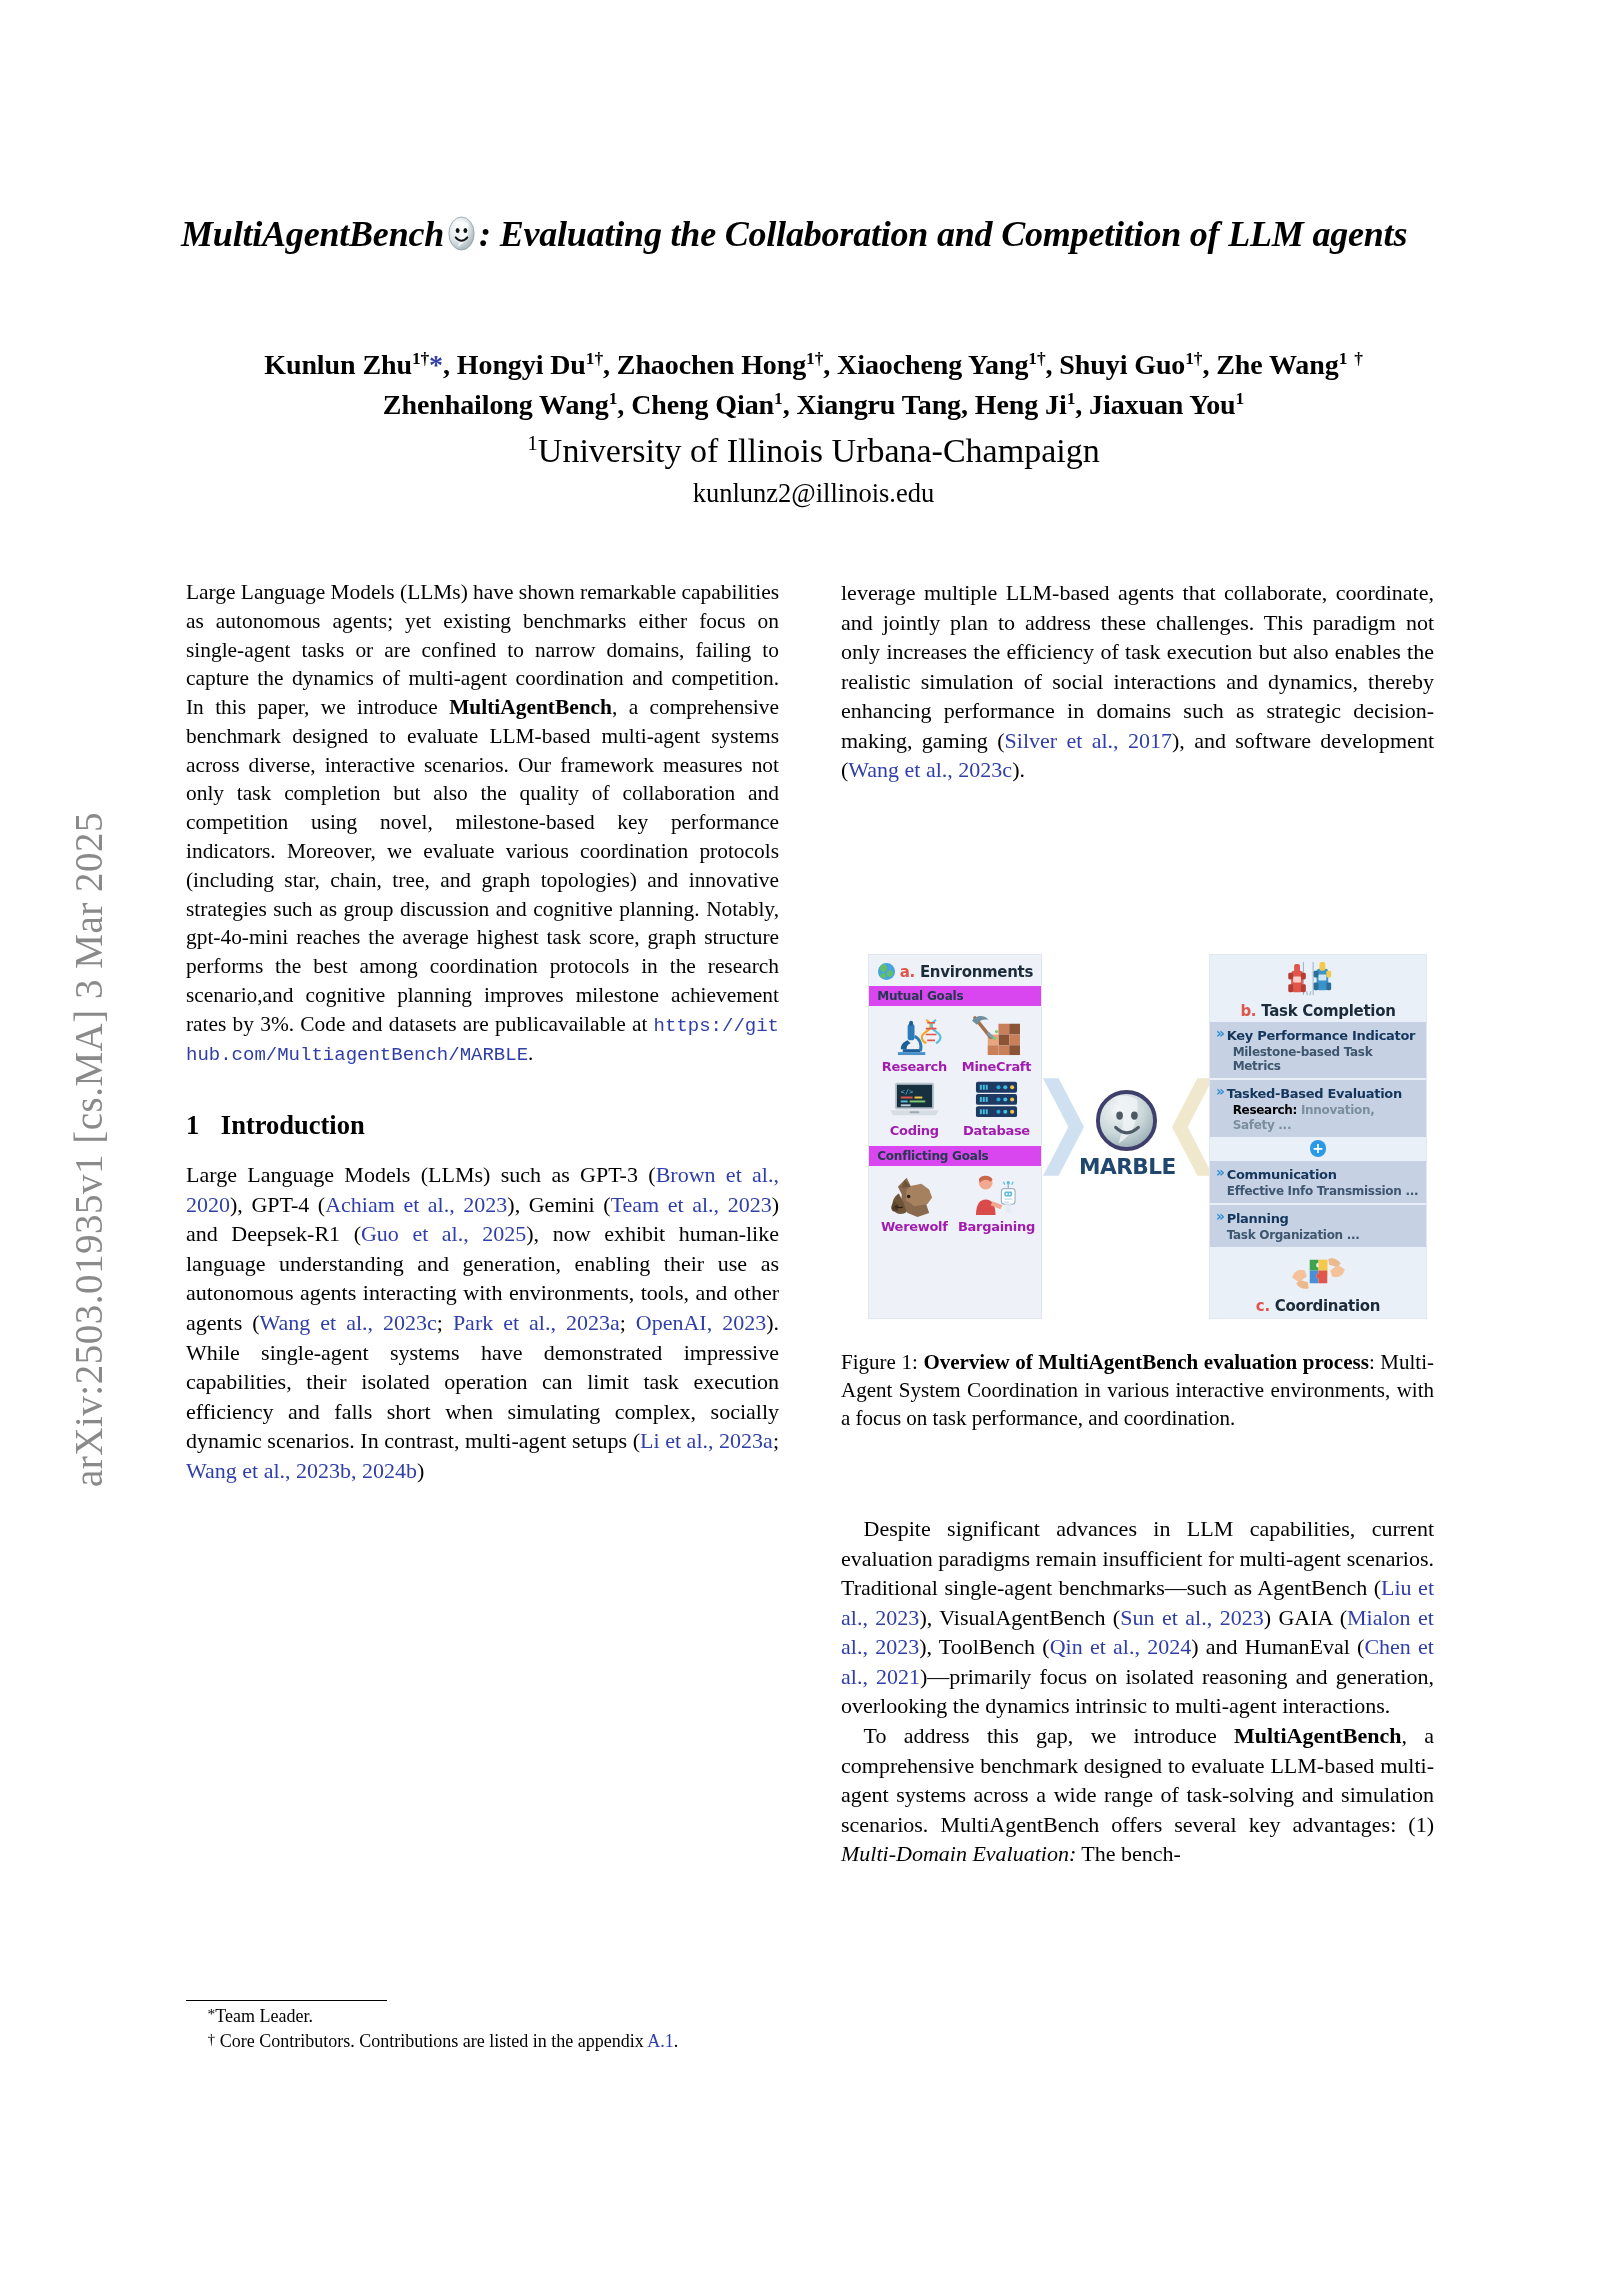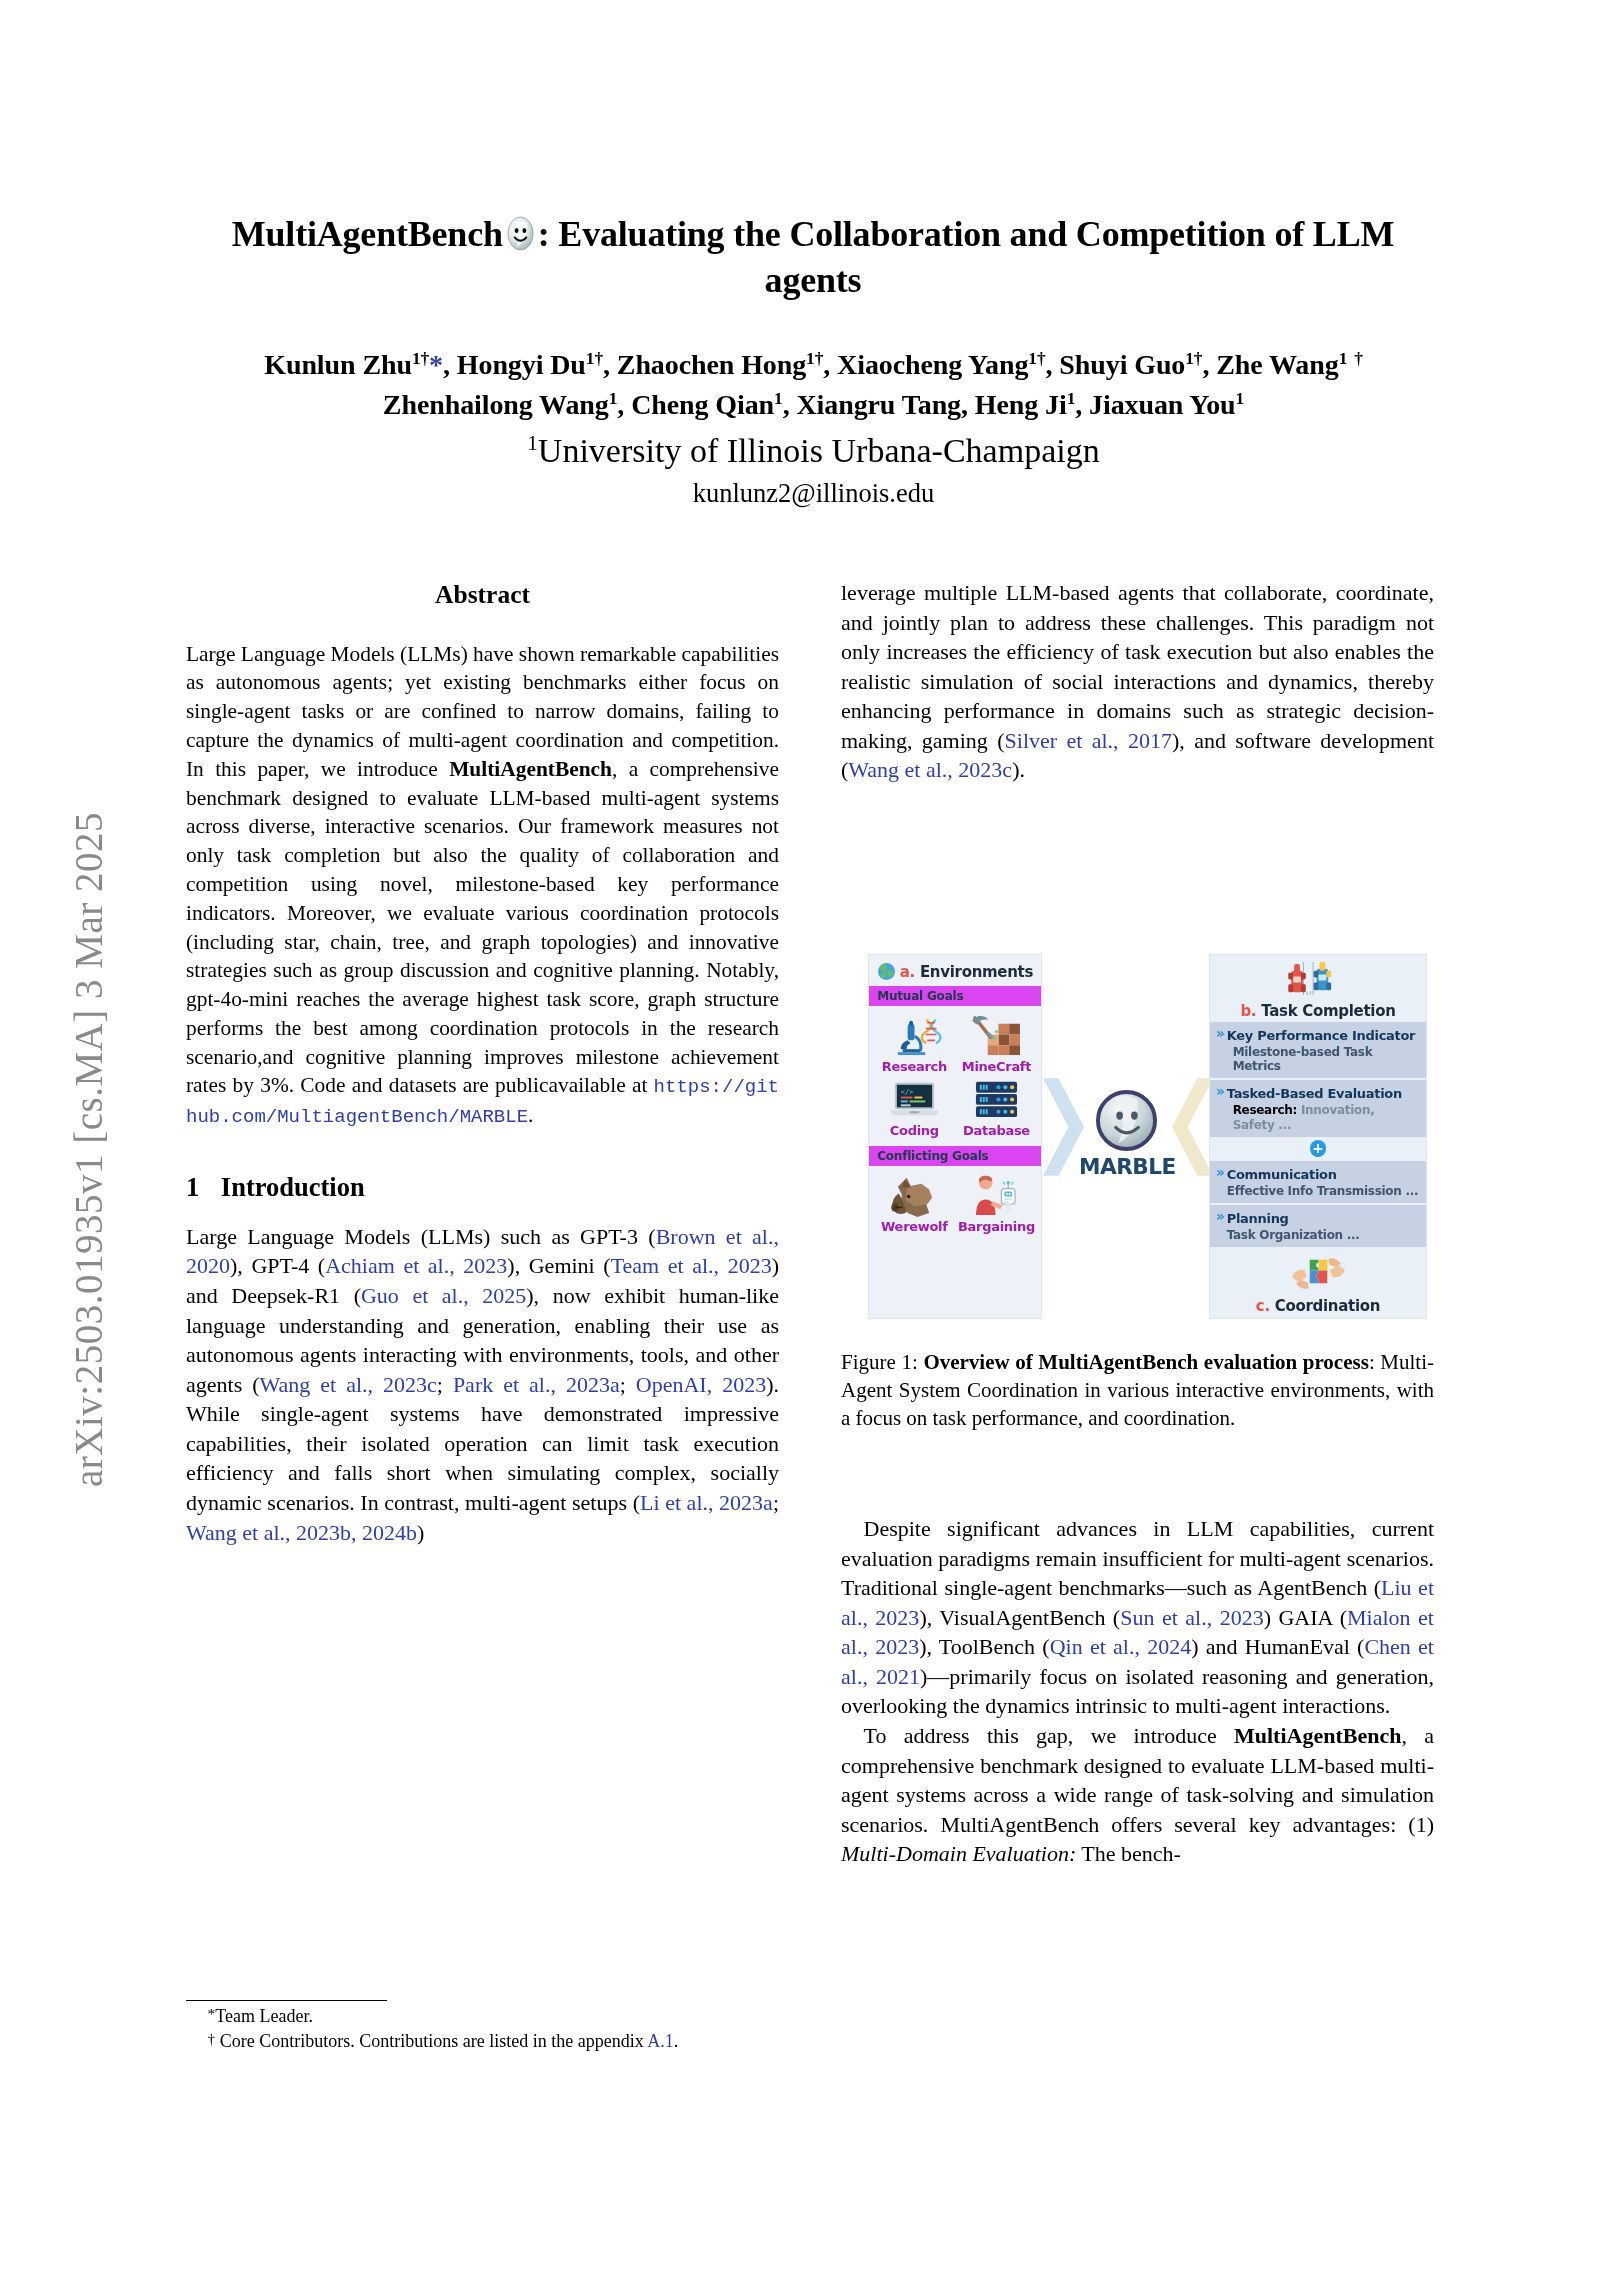--- a/index.html
+++ b/index.html
@@ -39,21 +39,21 @@
     width: 1621px;
     height: 2293px;
   }
 
   
   #title-block {
     position: absolute;
     left: 181px;
     top: 211px;
     width: 1264px;
-    text-align: center;
+    font-style: italic;
   }
   #paper-title {
     font-size: 36px;
     font-weight: bold;
     line-height: 1.28;
     letter-spacing: -0.2px;
   }
   .marble-inline-icon {
     display: inline-block;
     width: 33px;
@@ -410,21 +410,20 @@
       Zhenhailong Wang<sup>1</sup>, Cheng Qian<sup>1</sup>, Xiangru Tang, Heng Ji<sup>1</sup>, Jiaxuan You<sup>1</sup>
     </div>
     <div id="affil-line">
       <sup>1</sup><span>University of Illinois Urbana-Champaign</span>
     </div>
     <div id="email-line">kunlunz2@illinois.edu</div>
   </div>
 
   <div class="column" id="col-left">
 
-    <div class="abstract-heading">Abstract</div>
 
     <div class="abstract-body">
       <span>Large Language Models (LLMs) have shown remarkable capabilities as autonomous agents; yet existing benchmarks either focus on single-agent tasks or are confined to narrow domains, failing to capture the dynamics of multi-agent coordination and competition. In this paper, we introduce </span><b>MultiAgentBench</b><span>, a comprehensive benchmark designed to evaluate LLM-based multi-agent systems across diverse, interactive scenarios. Our framework measures not only task completion but also the quality of collaboration and competition using novel, milestone-based key performance indicators. Moreover, we evaluate various coordination protocols (including star, chain, tree, and graph topologies) and innovative strategies such as group discussion and cognitive planning. Notably, gpt-4o-mini reaches the average highest task score, graph structure performs the best among coordination protocols in the research scenario,and cognitive planning improves milestone achievement rates by 3%. Code and datasets are publicavailable at </span><span class="mono-url">https://github.com/MultiagentBench/MARBLE</span><span>.</span>
     </div>
 
     <div class="section-heading">
       <span class="sec-num">1</span><span>Introduction</span>
     </div>
 
     <p class="body-par"><span>Large Language Models (LLMs) such as GPT-3 (</span><span class="cite">Brown et al., 2020</span><span>), GPT-4 (</span><span class="cite">Achiam et al., 2023</span><span>), Gemini (</span><span class="cite">Team et al., 2023</span><span>) and Deepsek-R1 (</span><span class="cite">Guo et al., 2025</span><span>), now exhibit human-like language understanding and generation, enabling their use as autonomous agents interacting with environments, tools, and other agents (</span><span class="cite">Wang et al., 2023c</span><span>; </span><span class="cite">Park et al., 2023a</span><span>; </span><span class="cite">OpenAI, 2023</span><span>). While single-agent systems have demonstrated impressive capabilities, their isolated operation can limit task execution efficiency and falls short when simulating complex, socially dynamic scenarios. In contrast, multi-agent setups (</span><span class="cite">Li et al., 2023a</span><span>; </span><span class="cite">Wang et al., 2023b, 2024b</span><span>)</span></p>

